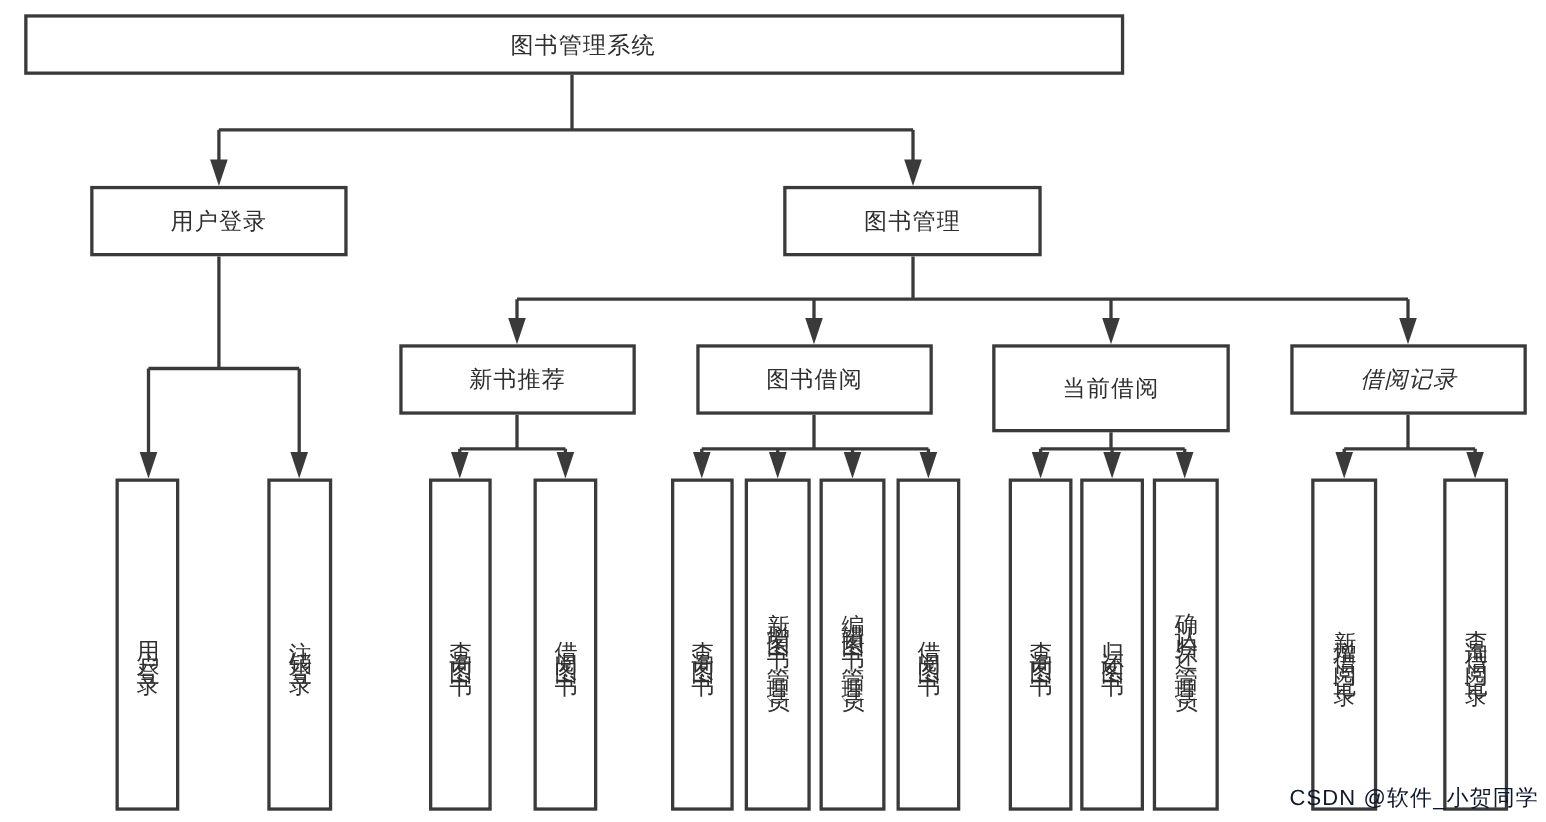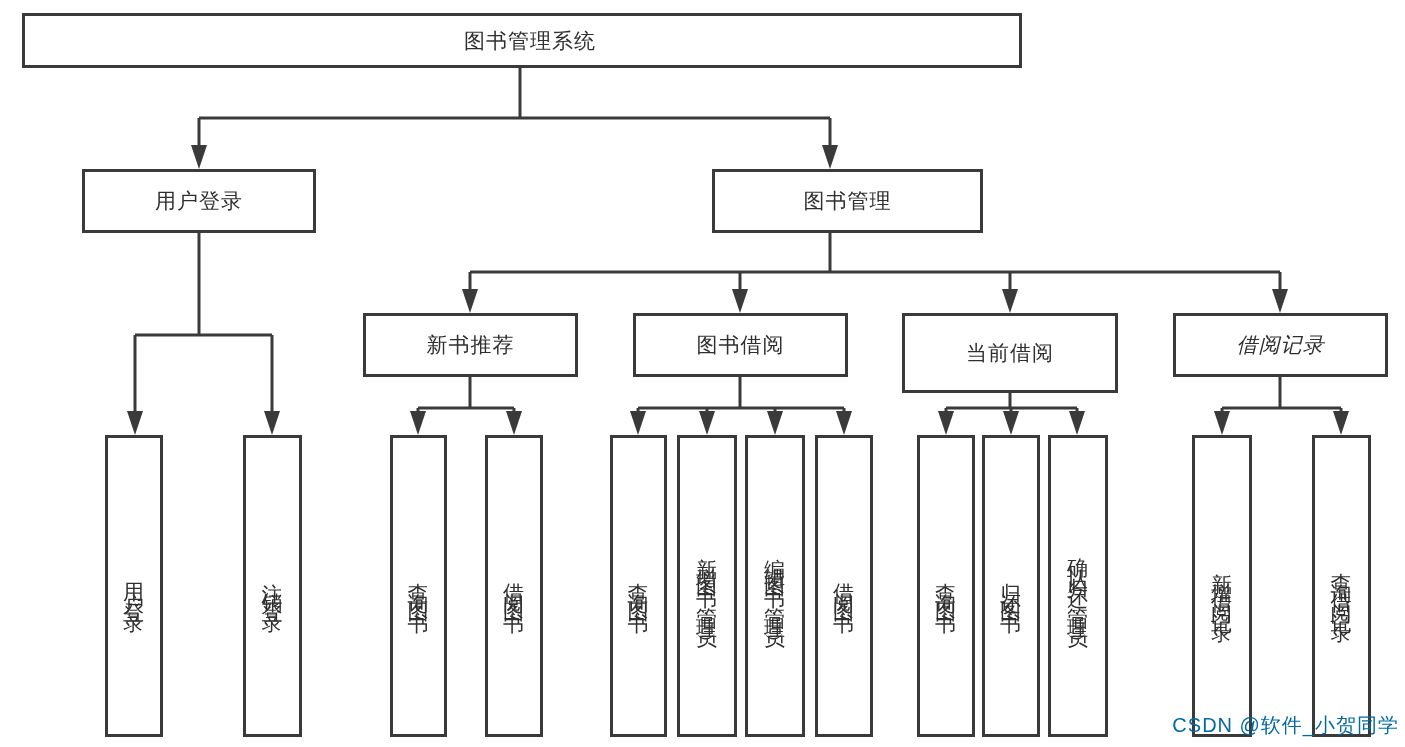--- a/index.html
+++ b/index.html
@@ -34,21 +34,21 @@
     writing-mode: vertical-rl;
     text-orientation: mixed;
     font-size: 21px;
     line-height: 1;
     letter-spacing: 10px;
     white-space: nowrap;
   }
   
   #n-root   { left: 22px;  top: 13px;  width: 1000px; height: 55px; padding-left: 16px; }
   #n-login  { left: 82px;  top: 169px; width: 234px;  height: 64px; }
-  #n-mgmt   { left: 712px; top: 169px; width: 271px;  height: 64px; }
+  #n-mgmt   { left: 712px; top: 169px; width: 235px;  height: 64px; }
 
   #n-new    { left: 363px;  top: 313px; width: 215px; height: 64px; }
   #n-borrow { left: 633px;  top: 313px; width: 215px; height: 64px; }
   #n-cur    { left: 902px;  top: 313px; width: 216px; height: 80px; }
   #n-rec    { left: 1173px; top: 313px; width: 215px; height: 64px; font-style: italic; }
 
   .vbox { top: 435px; height: 302px; }
   #l-userlogin  { left: 105px;  width: 58px; }
   #l-logout     { left: 243px;  width: 59px; }
   #l-new-query  { left: 390px;  width: 57px; }
@@ -62,21 +62,21 @@
   #l-cur-confirm{ left: 1048px; width: 60px; }
   #l-rec-add    { left: 1192px; width: 60px; }
   #l-rec-query  { left: 1312px; width: 59px; }
 
   .watermark {
     position: absolute;
     right: 6px;
     top: 712px;
     z-index: 3;
     font-size: 20px;
-    color: #0369a1;
+    color: #0f172a;
     letter-spacing: 1px;
     white-space: nowrap;
   }
 </style>
 </head>
 <body>
 
 <div class="stage">
 
   <svg class="connectors" viewBox="0 0 1405 747" xmlns="http://www.w3.org/2000/svg">

